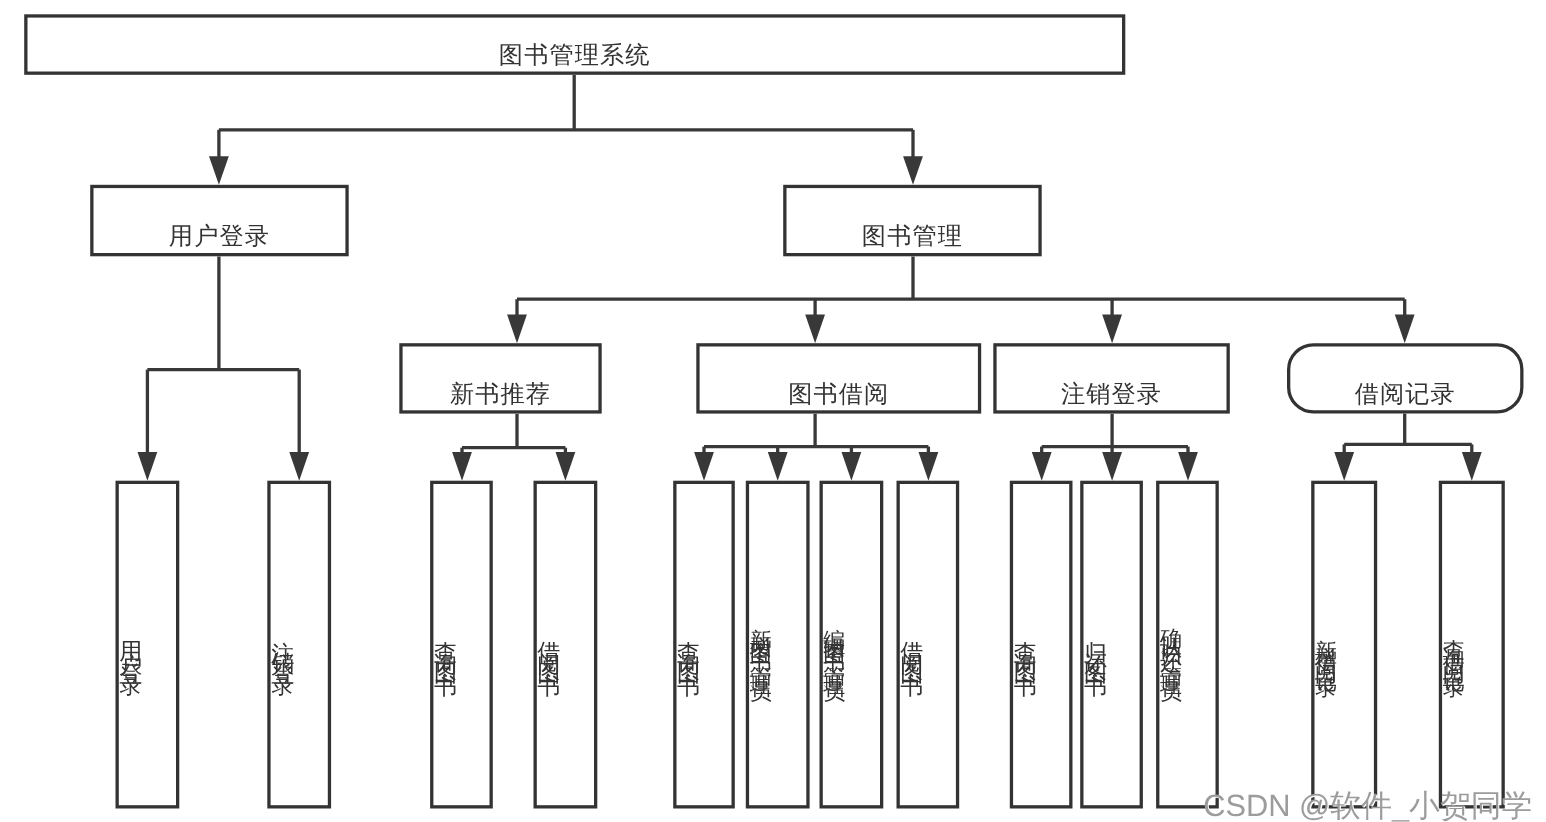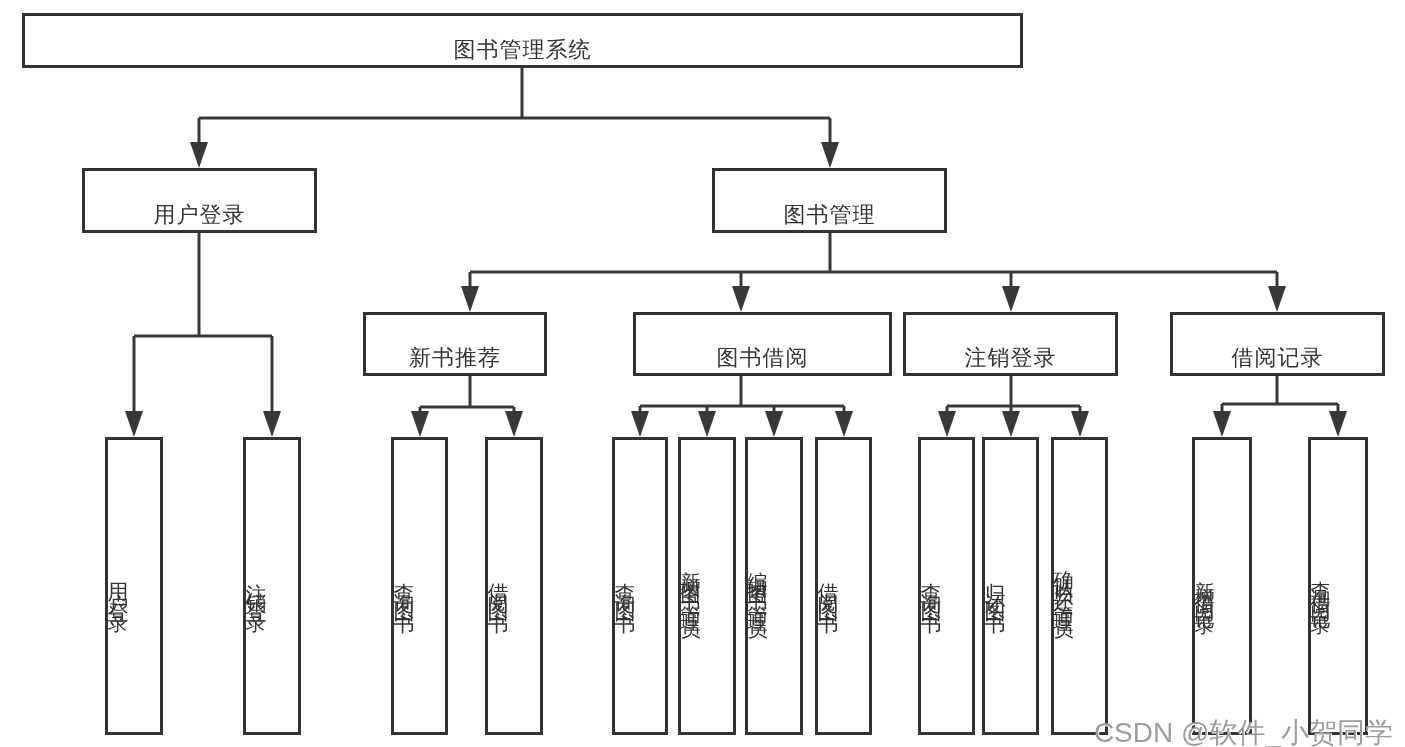--- a/index.html
+++ b/index.html
@@ -43,21 +43,21 @@
     white-space: nowrap;
     text-shadow: 1px 1px 0 #ffffff;
   }
   
   #n-root  { left: 22px;  top: 13px;  width: 1001px; height: 55px; }
   #n-login { left: 82px;  top: 168px; width: 235px;  height: 65px; }
   #n-mgmt  { left: 712px; top: 168px; width: 235px;  height: 65px; }
   #n-rec   { left: 363px; top: 312px; width: 184px;  height: 64px; }
   #n-bor   { left: 633px; top: 312px; width: 259px;  height: 64px; }
   #n-cur   { left: 903px; top: 312px; width: 215px;  height: 64px; }
-  #n-log   { left: 1170px;top: 312px; width: 215px;  height: 64px; }
+  #n-log   { left: 1170px;top: 312px; width: 215px;  height: 64px; border-radius: 24px; }
   #l-1  { left: 105px;  top: 437px; width: 58px; height: 298px; }
   #l-2  { left: 243px;  top: 437px; width: 58px; height: 298px; }
   #l-3  { left: 391px;  top: 437px; width: 57px; height: 298px; }
   #l-4  { left: 485px;  top: 437px; width: 58px; height: 298px; }
   #l-5  { left: 612px;  top: 437px; width: 56px; height: 298px; }
   #l-6  { left: 678px;  top: 437px; width: 58px; height: 298px; }
   #l-7  { left: 745px;  top: 437px; width: 58px; height: 298px; }
   #l-8  { left: 815px;  top: 437px; width: 57px; height: 298px; }
   #l-9  { left: 918px;  top: 437px; width: 57px; height: 298px; }
   #l-10 { left: 982px;  top: 437px; width: 57px; height: 298px; }

